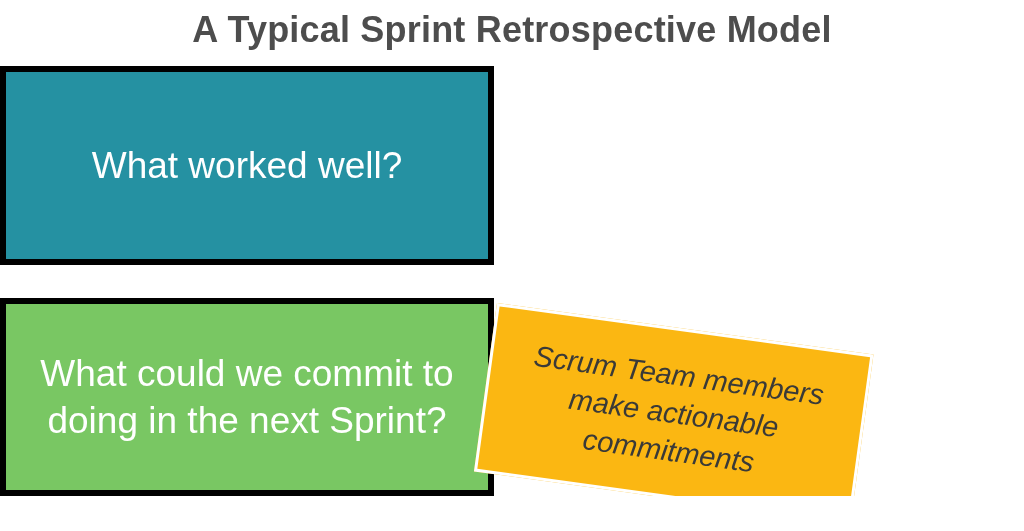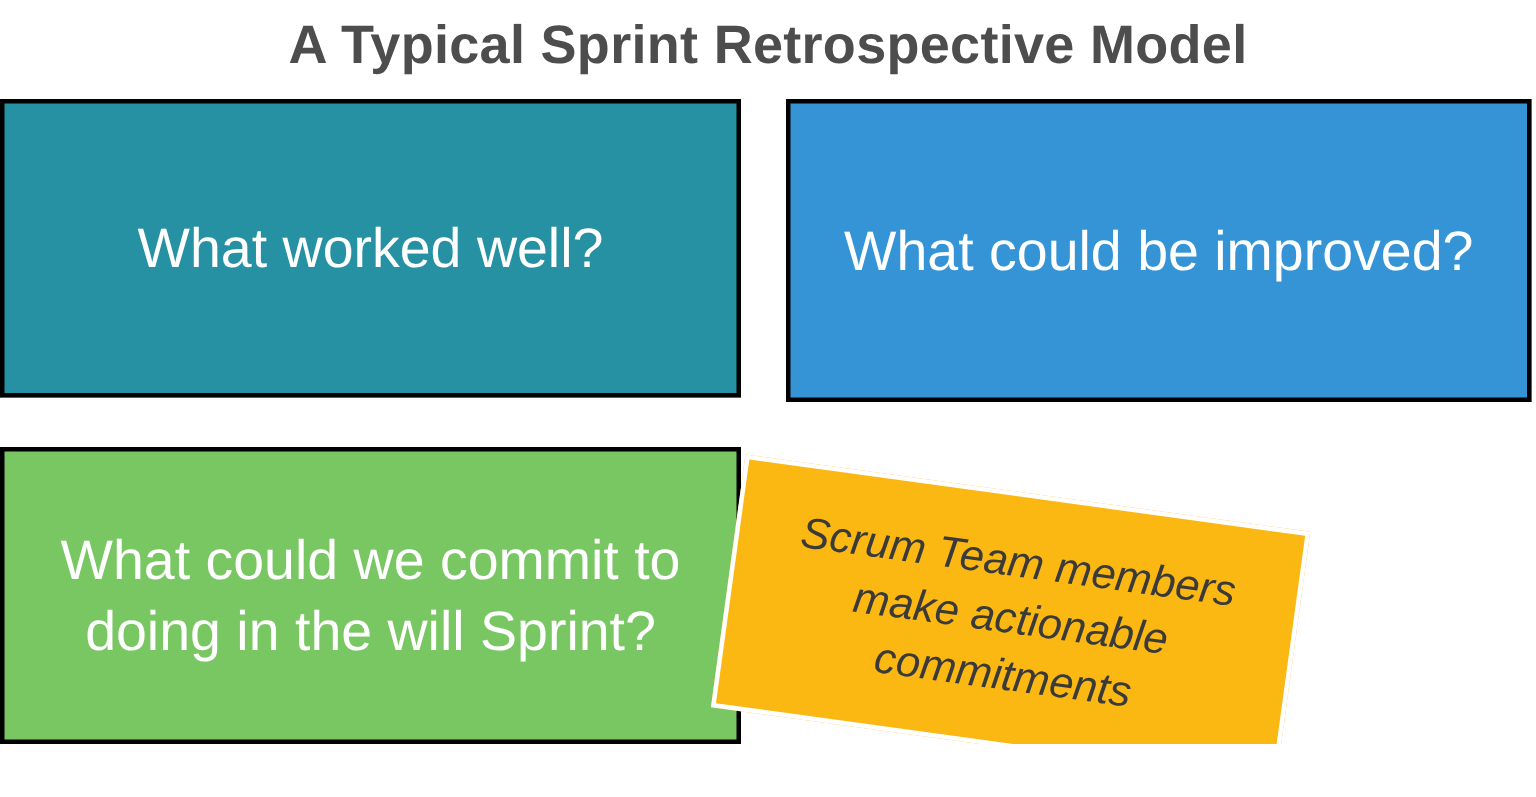--- a/index.html
+++ b/index.html
@@ -34,21 +34,21 @@
     color: #4d4d4d;
     letter-spacing: 0.2px;
     line-height: 44px;
     white-space: nowrap;
   }
 
   
   .card {
     position: absolute;
     box-sizing: border-box;
-    border: 3px solid #000000;
+    border: 6px solid #000000;
     display: flex;
     align-items: center;
     justify-content: center;
     text-align: center;
     color: #ffffff;
     font-size: 37px;
     line-height: 47px;
     font-weight: normal;
     padding: 4px 10px;
   }
@@ -117,28 +117,25 @@
 <body>
 
 <div id="canvas">
 
   <div class="diagram-title">A Typical Sprint Retrospective Model</div>
 
   <div class="card card-teal">
     <span class="card-text">What worked well?</span>
   </div>
 
-  <div class="card card-blue">
-    <span class="card-text">What could be improved?</span>
-  </div>
 
   <div class="card card-green">
     <span class="card-text">
       <span class="line">What could we commit to</span>
-      <span class="line">doing in the will Sprint?</span>
+      <span class="line">doing in the next Sprint?</span>
     </span>
   </div>
 
   <div class="callout">
     <span class="callout-text">
       <span class="line">Scrum Team members</span>
       <span class="line">make actionable</span>
       <span class="line">commitments</span>
     </span>
   </div>

